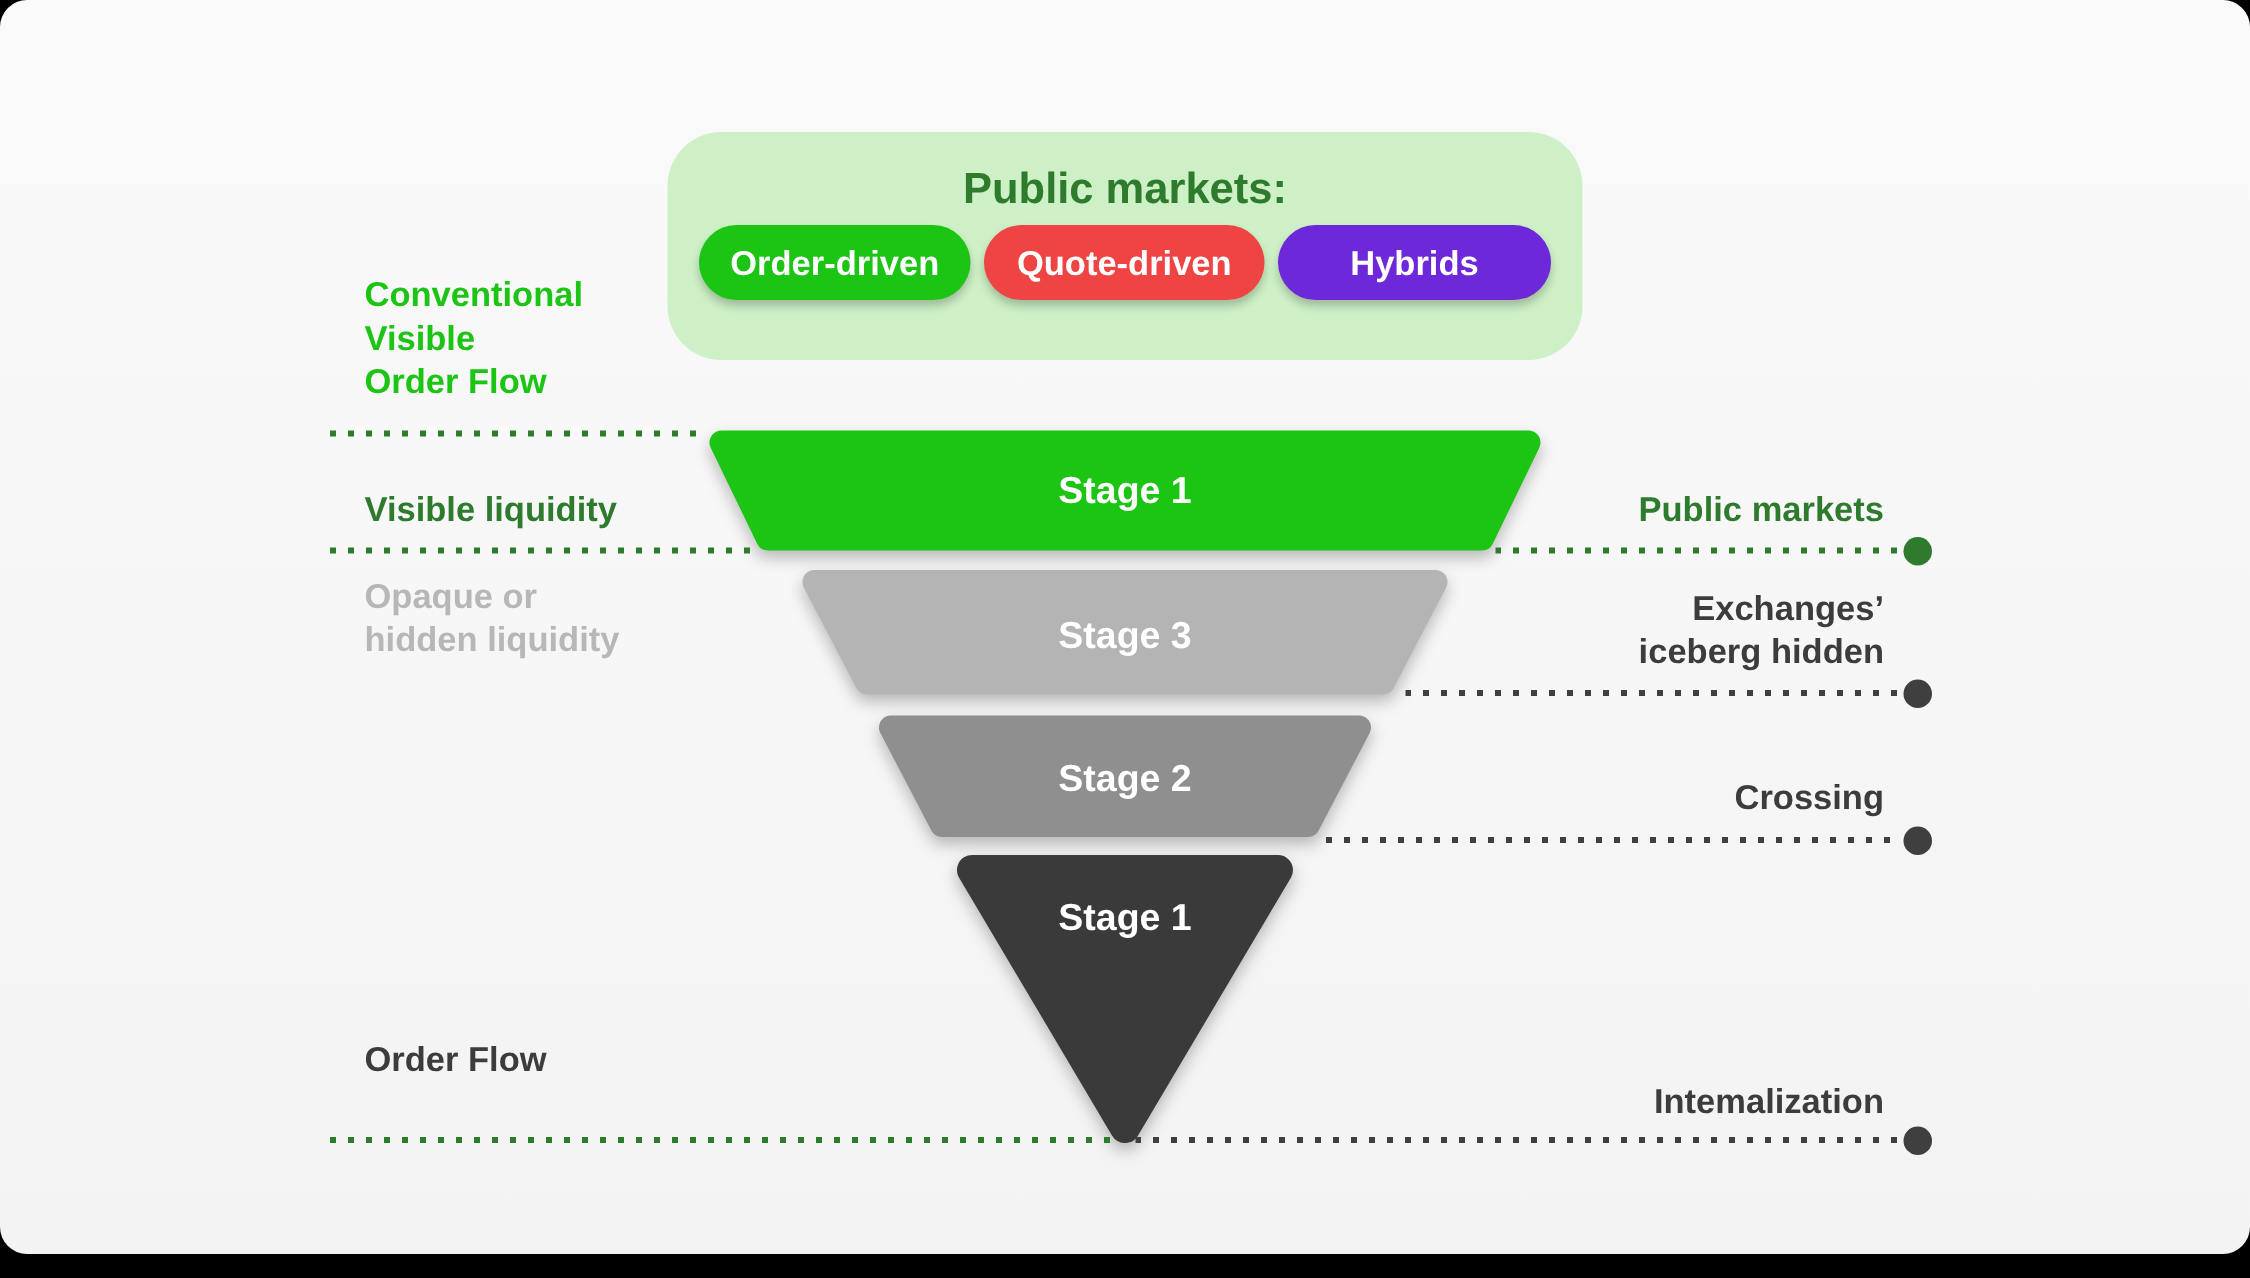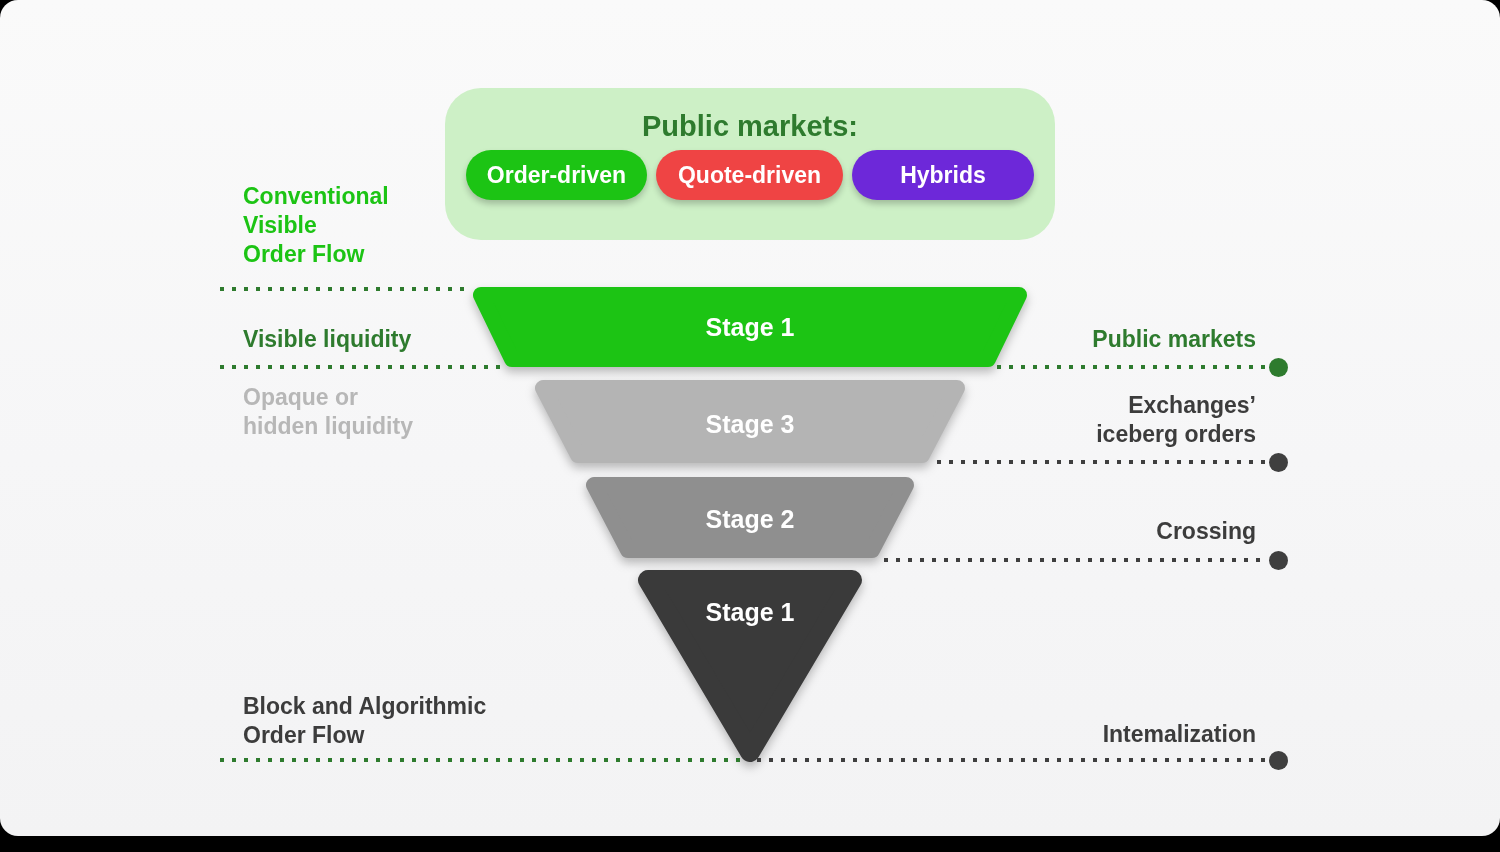--- a/index.html
+++ b/index.html
@@ -80,30 +80,29 @@
     <div>Order Flow</div>
   </div>
   <div class="lbl" style="left: 243px; top: 325px; color: rgb(46, 123, 46);">
     <div>Visible liquidity</div>
   </div>
   <div class="lbl" style="left: 243px; top: 383px; color: rgb(183, 183, 183);">
     <div>Opaque or</div>
     <div>hidden liquidity</div>
   </div>
   <div class="lbl" style="left: 243px; top: 692px; color: rgb(60, 60, 60);">
-    <div>Block and Algorithmic</div>
     <div>Order Flow</div>
   </div>
 
   <div class="lbl lbl-right" style="right: 244px; top: 325px; color: rgb(46, 123, 46);">
     <div>Public markets</div>
   </div>
   <div class="lbl lbl-right" style="right: 244px; top: 391px; color: rgb(60, 60, 60);">
     <div>Exchanges’</div>
-    <div>iceberg orders</div>
+    <div>iceberg hidden</div>
   </div>
   <div class="lbl lbl-right" style="right: 244px; top: 517px; color: rgb(60, 60, 60);">
     <div>Crossing</div>
   </div>
   <div class="lbl lbl-right" style="right: 244px; top: 720px; color: rgb(60, 60, 60); text-align: center;">
     <div>Intemalization</div>
   </div>
 
   <div class="dline" style="left: 220px; top: 287px; width: 244px; color: rgb(46, 123, 46);"></div>
 

